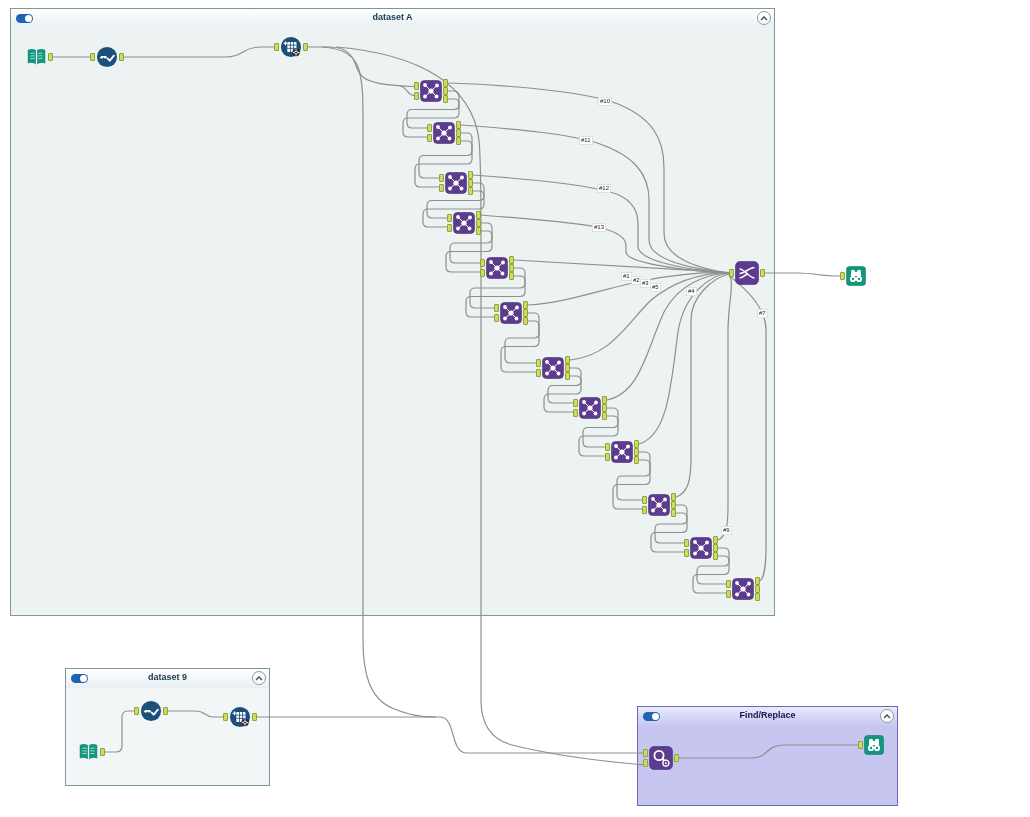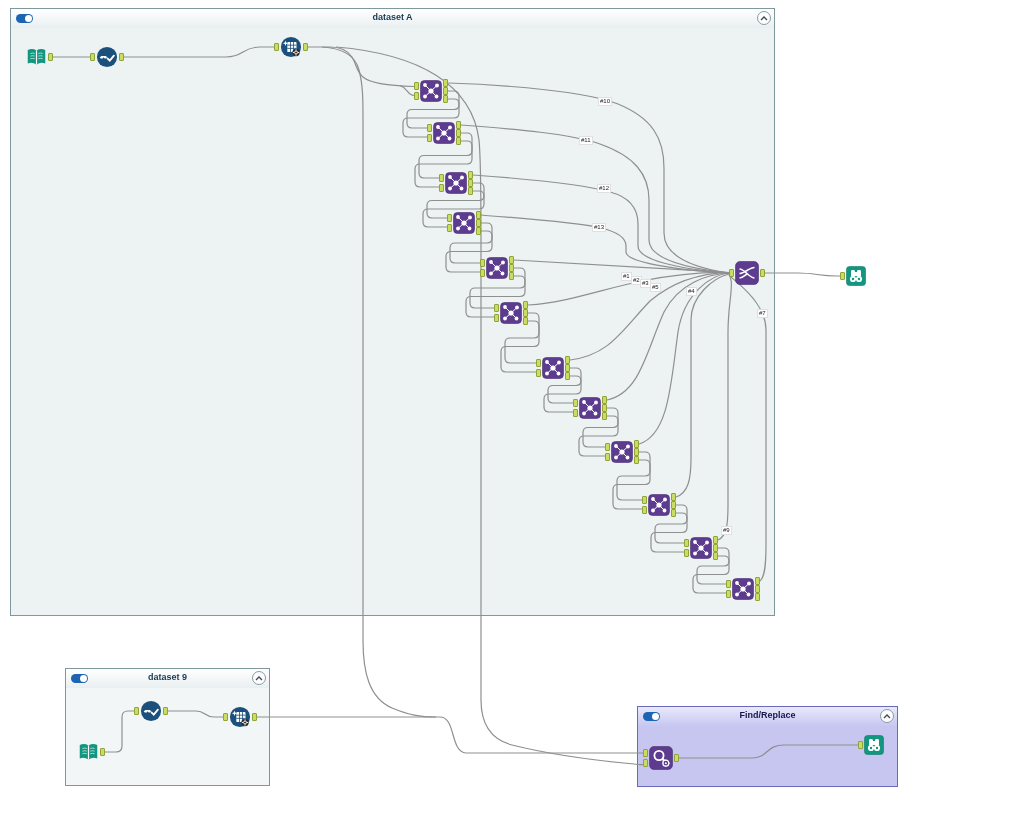--- a/index.html
+++ b/index.html
@@ -6,21 +6,21 @@
   .canvas{position:relative;width:1030px;height:817px;background:#ffffff;overflow:hidden;
           font-family:"Liberation Sans",sans-serif;padding-left:42px;}
   .container{position:absolute;border:1px solid #7f989e;box-sizing:border-box;z-index:1;}
   .container .hdr{position:absolute;top:0;left:0;right:0;height:19px;
           background:linear-gradient(#ffffff,#e9eff1);border-bottom:1px solid #7f989e;}
   .container .body{position:absolute;left:0;top:19px;right:0;bottom:0;}
   .c-a{left:10px;top:8px;width:765px;height:608px;}
   .c-a .body{background:#edf2f3;}
   .c-2{left:65px;top:668px;width:205px;height:118px;}
   .c-2 .body{background:#f2f6f7;}
-  .c-fr{left:637px;top:706px;width:261px;height:81px;border-color:#6a6abc;}
+  .c-fr{left:637px;top:706px;width:261px;height:100px;border-color:#6a6abc;}
   .c-fr .hdr{background:linear-gradient(#e9e9fc,#c7c7f1);border-bottom:1px solid #6a6abc;}
   .c-fr .body{background:#c6c6f0;}
   .ctitle{position:absolute;left:0;right:0;top:3px;text-align:center;
           font-size:9px;font-weight:bold;color:#173a52;}
   .c-fr .ctitle{color:#15154f;}
   .toggle{position:absolute;left:5px;top:5px;width:17px;height:9px;border-radius:5px;
           background:#1c64b4;cursor:pointer;}
   .toggle::after{content:'';position:absolute;right:1px;top:1px;width:7px;height:7px;
           border-radius:50%;background:#ffffff;}
   .collapse{position:absolute;right:3px;top:2px;width:14px;height:14px;border-radius:50%;

